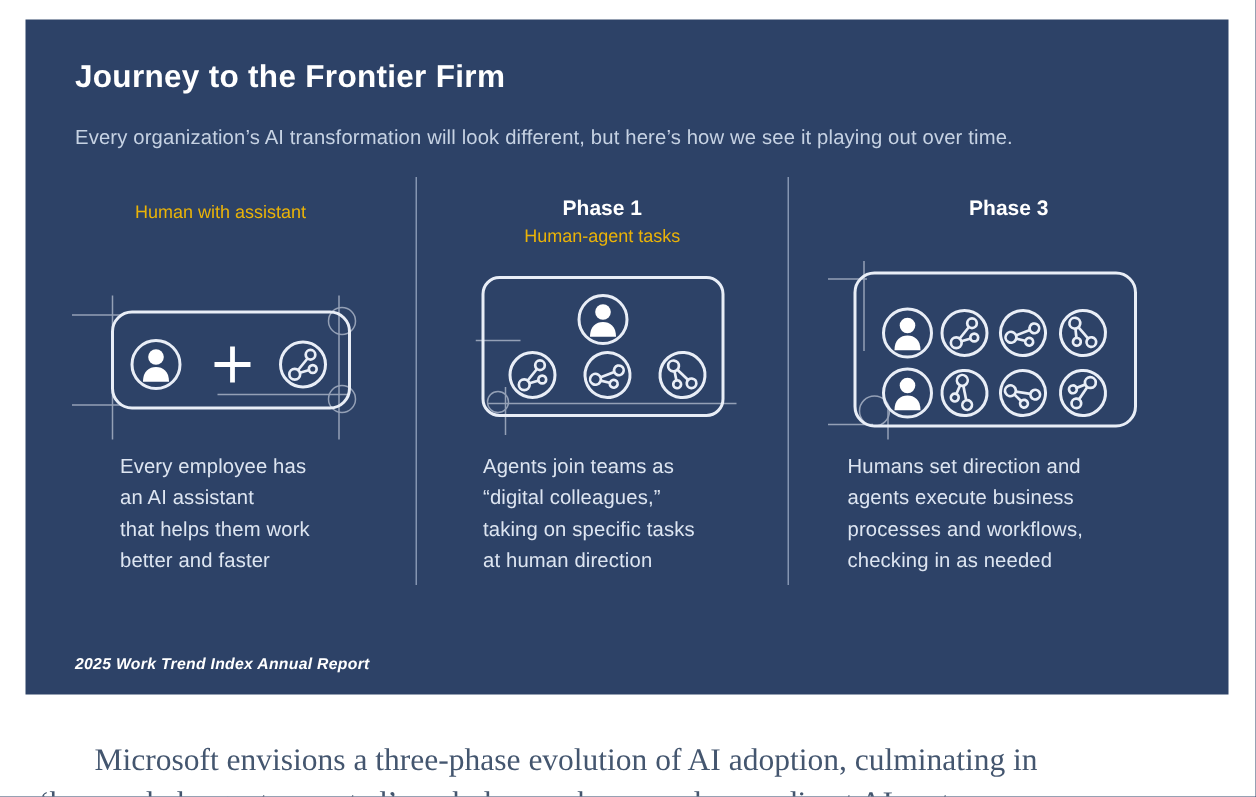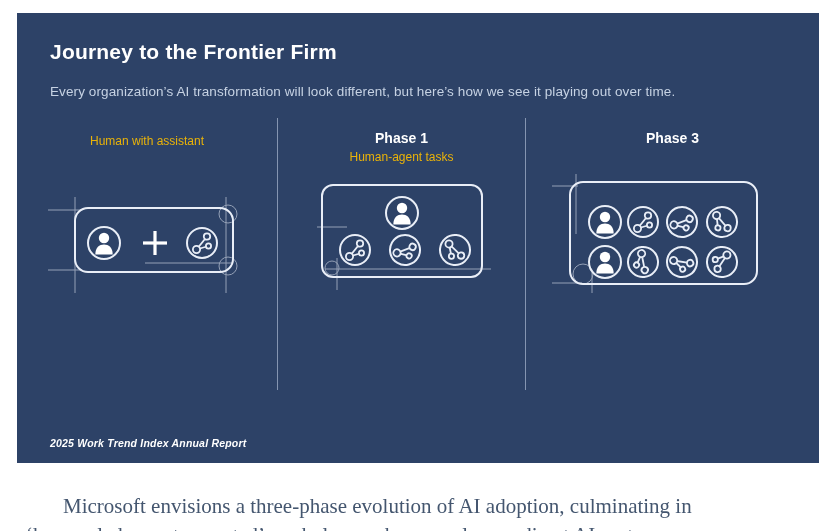--- a/index.html
+++ b/index.html
@@ -97,40 +97,48 @@
           <circle cx="198" cy="71" r="9"></circle>
         </g>
         <rect class="sketch" x="45" y="13" width="158" height="64" rx="13" stroke-width="2"></rect>
         <use href="#person-glyph" x="74" y="48"></use>
         <g stroke="#ffffff" stroke-width="3.2">
           <line x1="113" y1="48" x2="137" y2="48"></line>
           <line x1="125" y1="36" x2="125" y2="60"></line>
         </g>
         <use href="#agent-glyph" x="172" y="48"></use>
       </svg>
+      <div class="desc desc-1">Every employee has
+an AI assistant
+that helps them work
+better and faster</div>
     </div>
 
     <div class="col col-2">
       <div class="phase-head">
         <div class="phase-label">Phase 1</div>
         <div class="phase-name">Human-agent tasks</div>
       </div>
       <svg class="illus illus-2" width="182" height="112" viewBox="0 0 182 112">
         <g class="sketch" stroke-width="1" opacity="0.55">
           <line x1="0" y1="47" x2="30" y2="47"></line>
           <line x1="8" y1="89" x2="174" y2="89"></line>
           <line x1="20" y1="78" x2="20" y2="110"></line>
           <circle cx="15" cy="88" r="7"></circle>
         </g>
         <rect class="sketch" x="5" y="5" width="160" height="92" rx="11" stroke-width="2"></rect>
         <use href="#person-glyph" x="85" y="33"></use>
         <use href="#agent-glyph" x="38" y="70"></use>
         <use href="#agent-glyph" x="88" y="70" transform="rotate(30 88 70)"></use>
         <use href="#agent-glyph" x="138" y="70" transform="rotate(95 138 70)"></use>
       </svg>
+      <div class="desc desc-2">Agents join teams as
+“digital colleagues,”
+taking on specific tasks
+at human direction</div>
     </div>
 
     <div class="col col-3">
       <div class="phase-head">
         <div class="phase-label">Phase 3</div>
       </div>
       <svg class="illus illus-3" width="216" height="122" viewBox="0 0 216 122">
         <g class="sketch" stroke-width="1" opacity="0.55">
           <line x1="0" y1="14" x2="26" y2="14"></line>
           <line x1="24" y1="2" x2="24" y2="62"></line>
@@ -141,20 +149,24 @@
         <rect class="sketch" x="18" y="10" width="187" height="102" rx="13" stroke-width="2"></rect>
         <use href="#person-glyph" x="53" y="50"></use>
         <use href="#agent-glyph" x="91" y="50"></use>
         <use href="#agent-glyph" x="130" y="50" transform="rotate(30 130 50)"></use>
         <use href="#agent-glyph" x="170" y="50" transform="rotate(100 170 50)"></use>
         <use href="#person-glyph" x="53" y="90"></use>
         <use href="#agent-glyph" x="91" y="90" transform="rotate(130 91 90)"></use>
         <use href="#agent-glyph" x="130" y="90" transform="rotate(60 130 90)"></use>
         <use href="#agent-glyph" x="170" y="90" transform="rotate(175 170 90)"></use>
       </svg>
+      <div class="desc desc-3">Humans set direction and
+agents execute business
+processes and workflows,
+checking in as needed</div>
     </div>
   </div>
 
   <div class="card-footer">2025 Work Trend Index Annual Report</div>
 </div>
 
 <p class="caption">Microsoft envisions a three-phase evolution of AI adoption, culminating in
 ‘human-led, agent-operated’ workplaces where employees direct AI systems.</p>
 
 </body></html>

